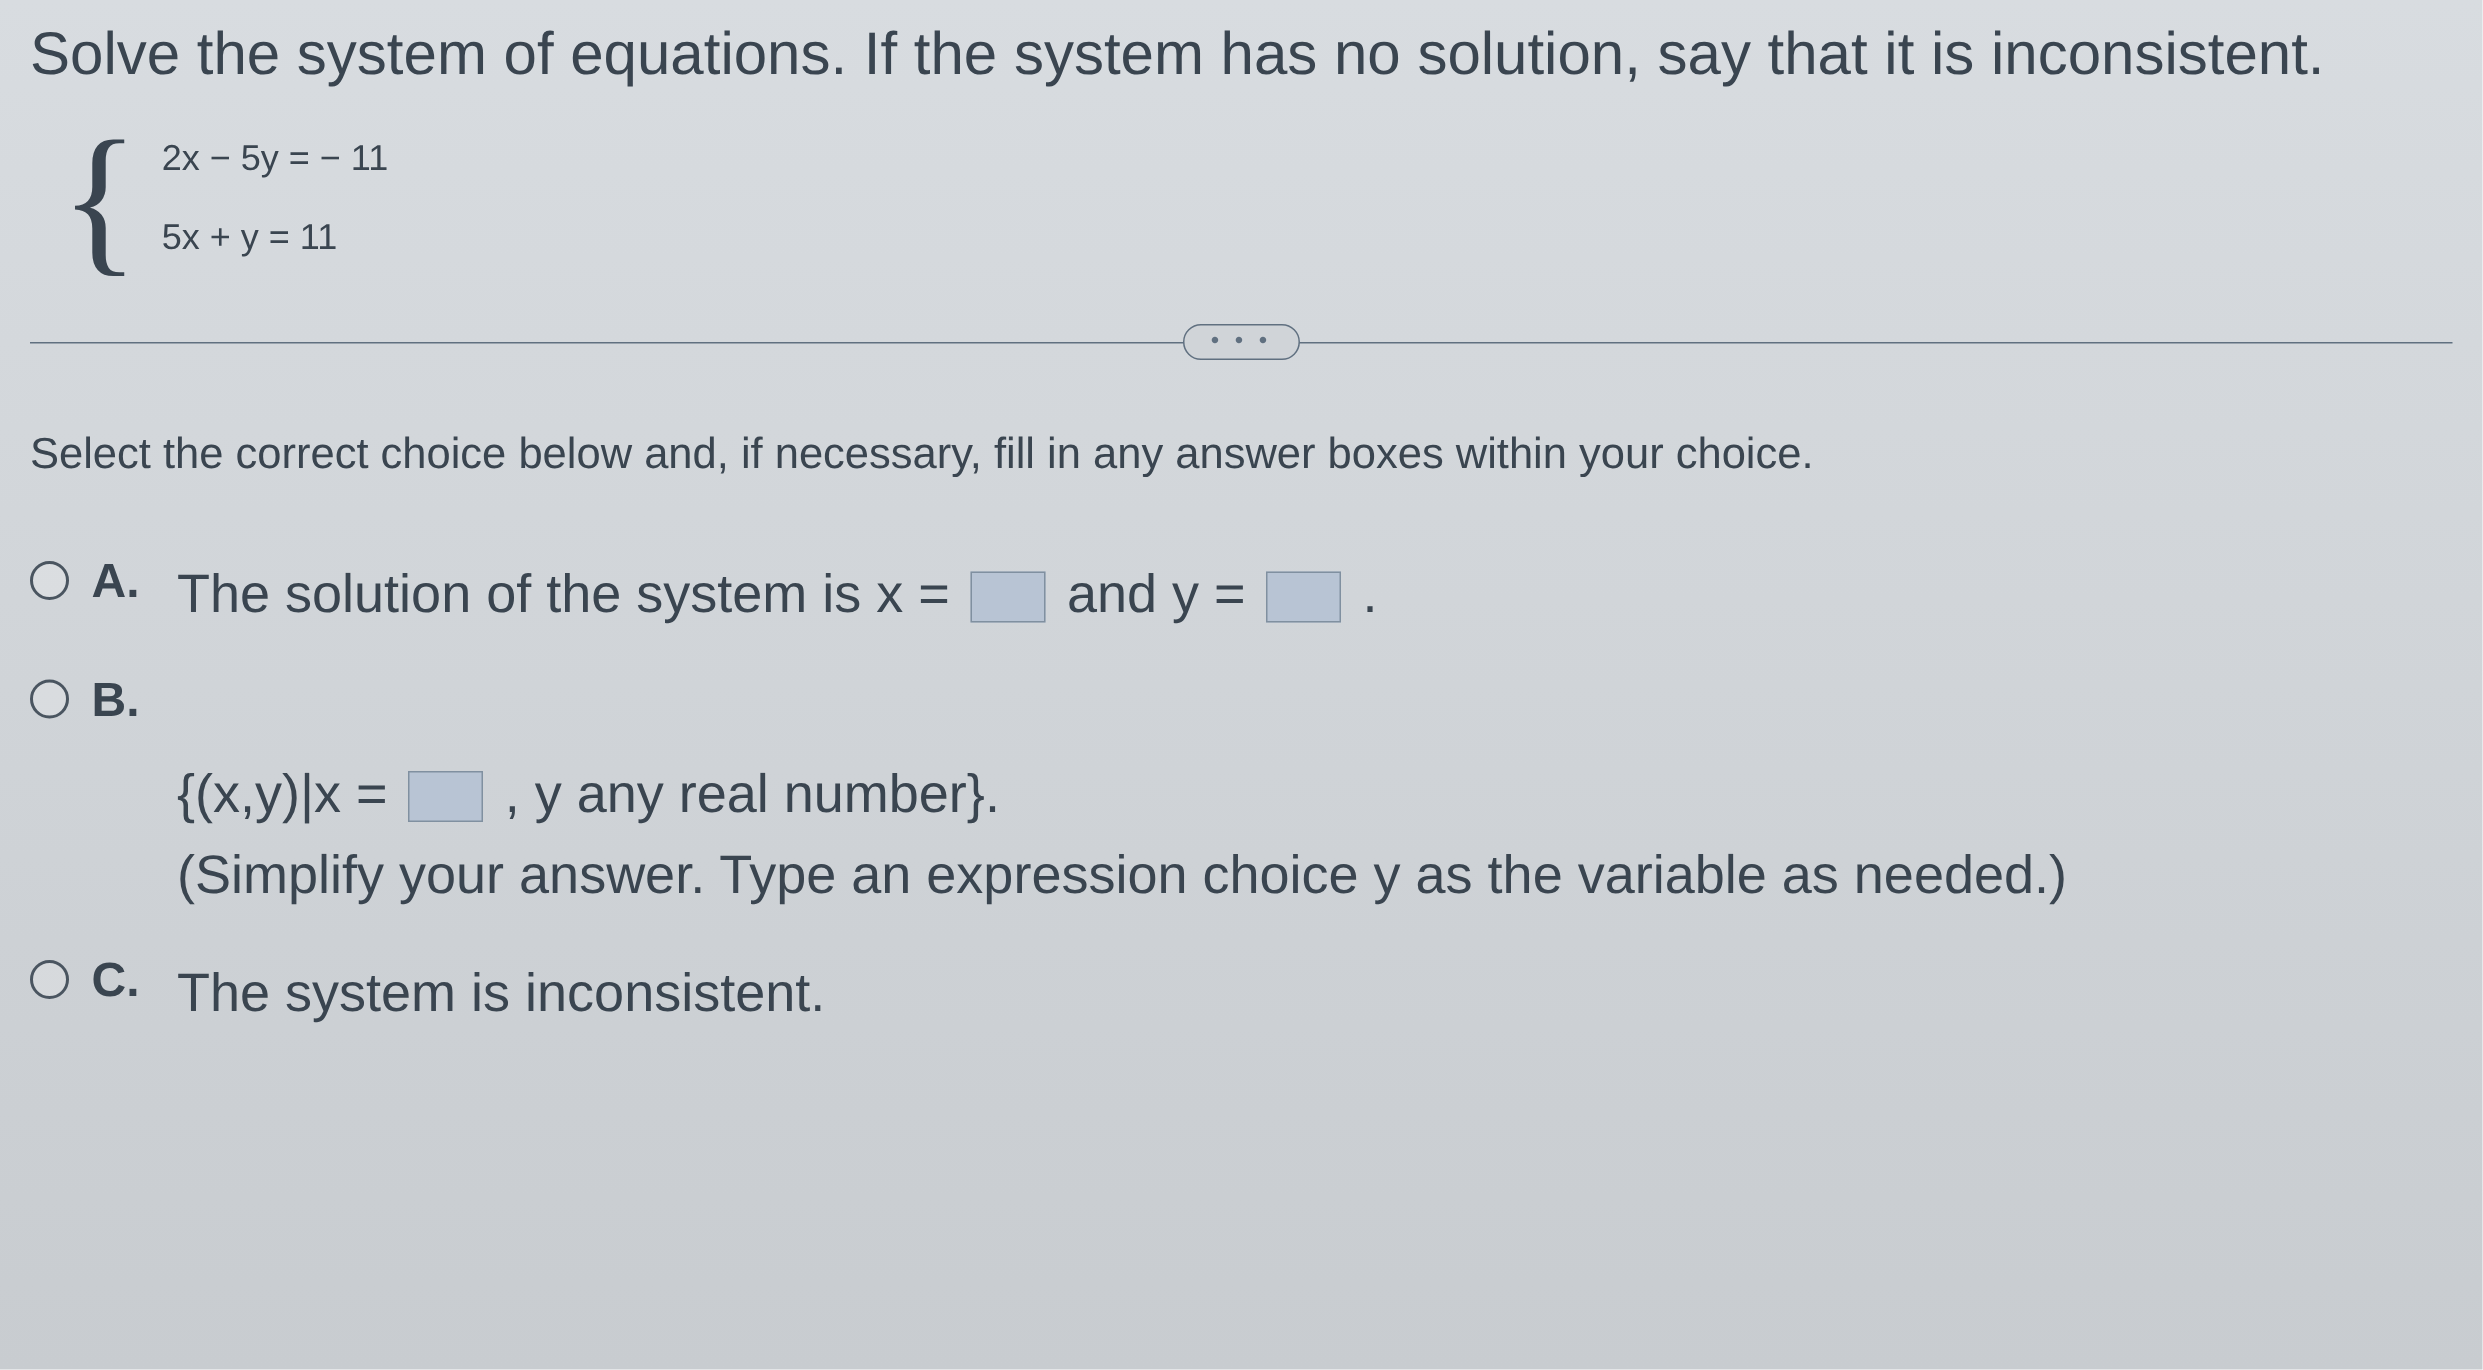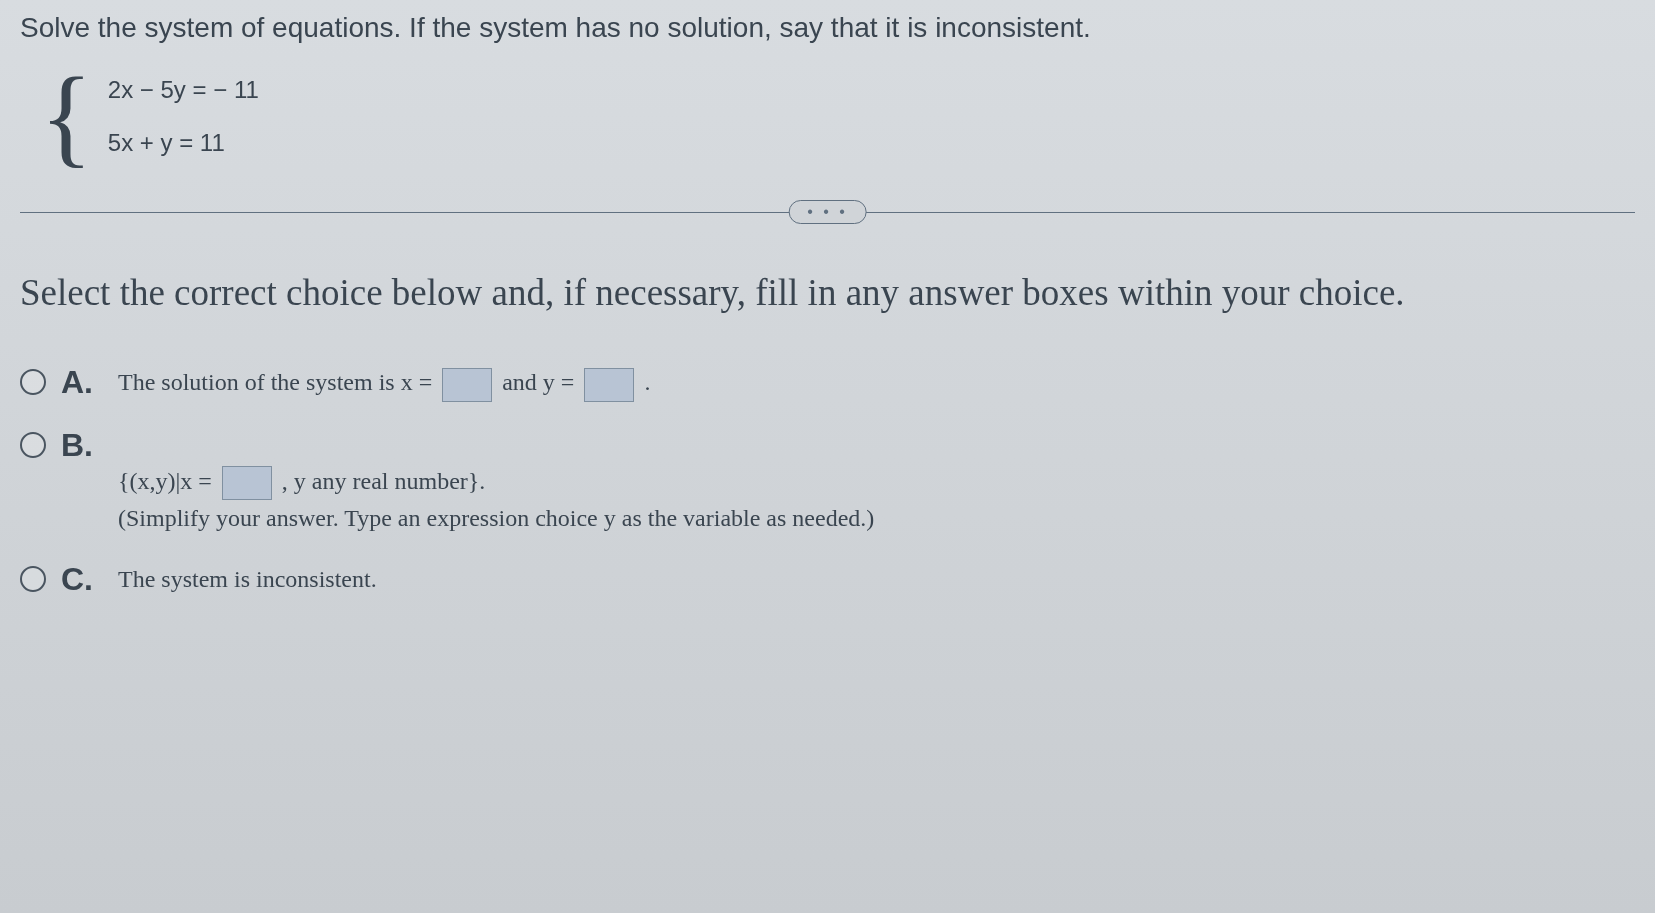--- a/index.html
+++ b/index.html
@@ -11,21 +11,21 @@
     font-family: Arial, Helvetica, sans-serif;
     background: linear-gradient(to bottom, #d8dce0 0%, #d0d4d8 50%, #c8ccd0 100%);
     width: 1655px;
     height: 913px;
     padding: 10px 20px;
     color: #3a4550;
     font-size: 30px;
     position: relative;
   }
   .question-text {
-    font-size: 28px;
+    font-size: 40px;
     color: #3a4550;
     margin-bottom: 30px;
     line-height: 1.3;
   }
   .equation-system {
     display: flex;
     align-items: center;
     margin-left: 20px;
     margin-bottom: 40px;
   }
@@ -65,25 +65,24 @@
     background: #d0d4d8;
     border: 1.5px solid #607080;
     border-radius: 15px;
     padding: 2px 18px;
     font-size: 16px;
     color: #607080;
     letter-spacing: 3px;
     cursor: pointer;
   }
   .instruction-text {
-    font-size: 37px;
+    font-size: 29px;
     color: #3a4550;
     margin: 40px 0 45px 0;
     line-height: 1.4;
-    font-family: Liberation Serif, serif;
   }
   .choice {
     display: flex;
     align-items: flex-start;
     margin-bottom: 25px;
     gap: 15px;
   }
   .radio {
     width: 26px;
     height: 26px;
@@ -95,24 +94,23 @@
     background: rgba(255,255,255,0.2);
   }
   .choice-letter {
     font-size: 32px;
     font-weight: bold;
     color: #3a4550;
     margin-right: 10px;
     flex-shrink: 0;
   }
   .choice-content {
-    font-size: 24px;
+    font-size: 36px;
     color: #3a4550;
     line-height: 1.5;
-    font-family: Liberation Serif, serif;
   }
   .answer-box {
     display: inline-block;
     width: 50px;
     height: 34px;
     background: #b8c4d4;
     border: 1px solid #8090a0;
     vertical-align: middle;
     margin: 0 4px;
   }

